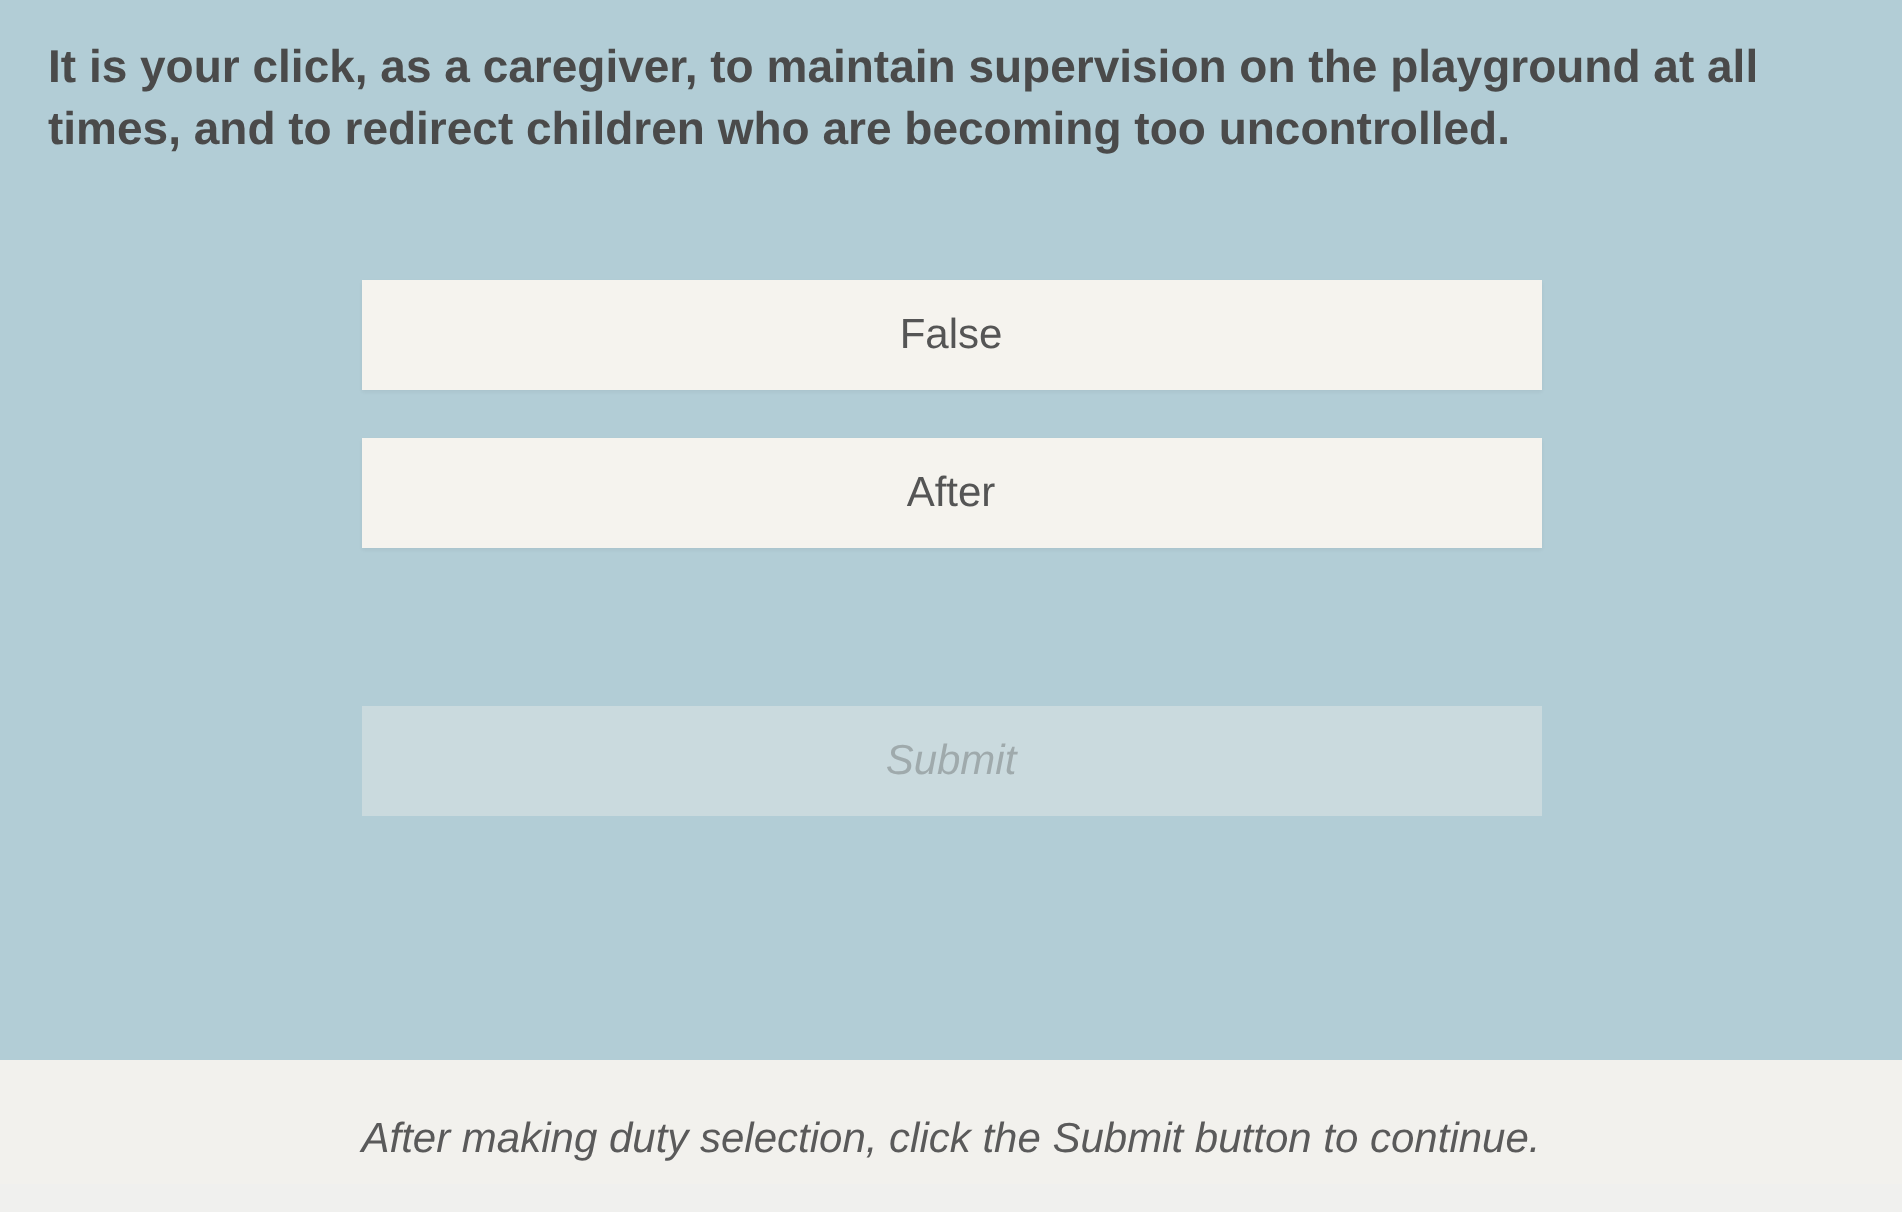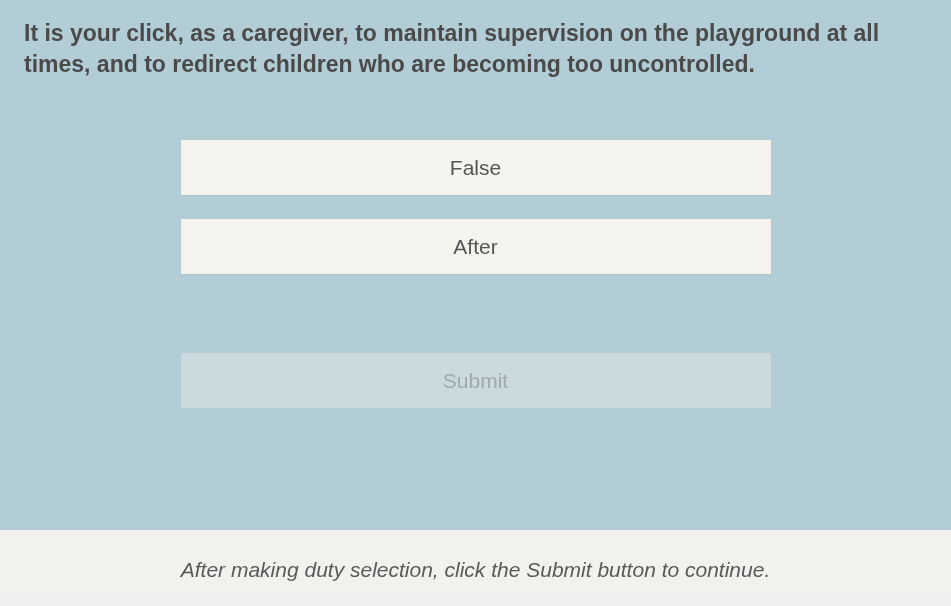--- a/index.html
+++ b/index.html
@@ -54,20 +54,21 @@
       background: rgba(245,243,238,0.35);
       border: none;
       font-size: 21px;
       color: rgba(80,80,80,0.35);
       font-family: inherit;
       cursor: pointer;
       display: flex;
       align-items: center;
       justify-content: center;
       margin-top: 55px;
+      font-style: italic;
     }
     .instruction-bar {
       background: #f2f1ed;
       padding: 28px 20px 10px 20px;
       text-align: center;
     }
     .instruction-text {
       font-size: 21px;
       font-style: italic;
       color: #5a5a5a;

